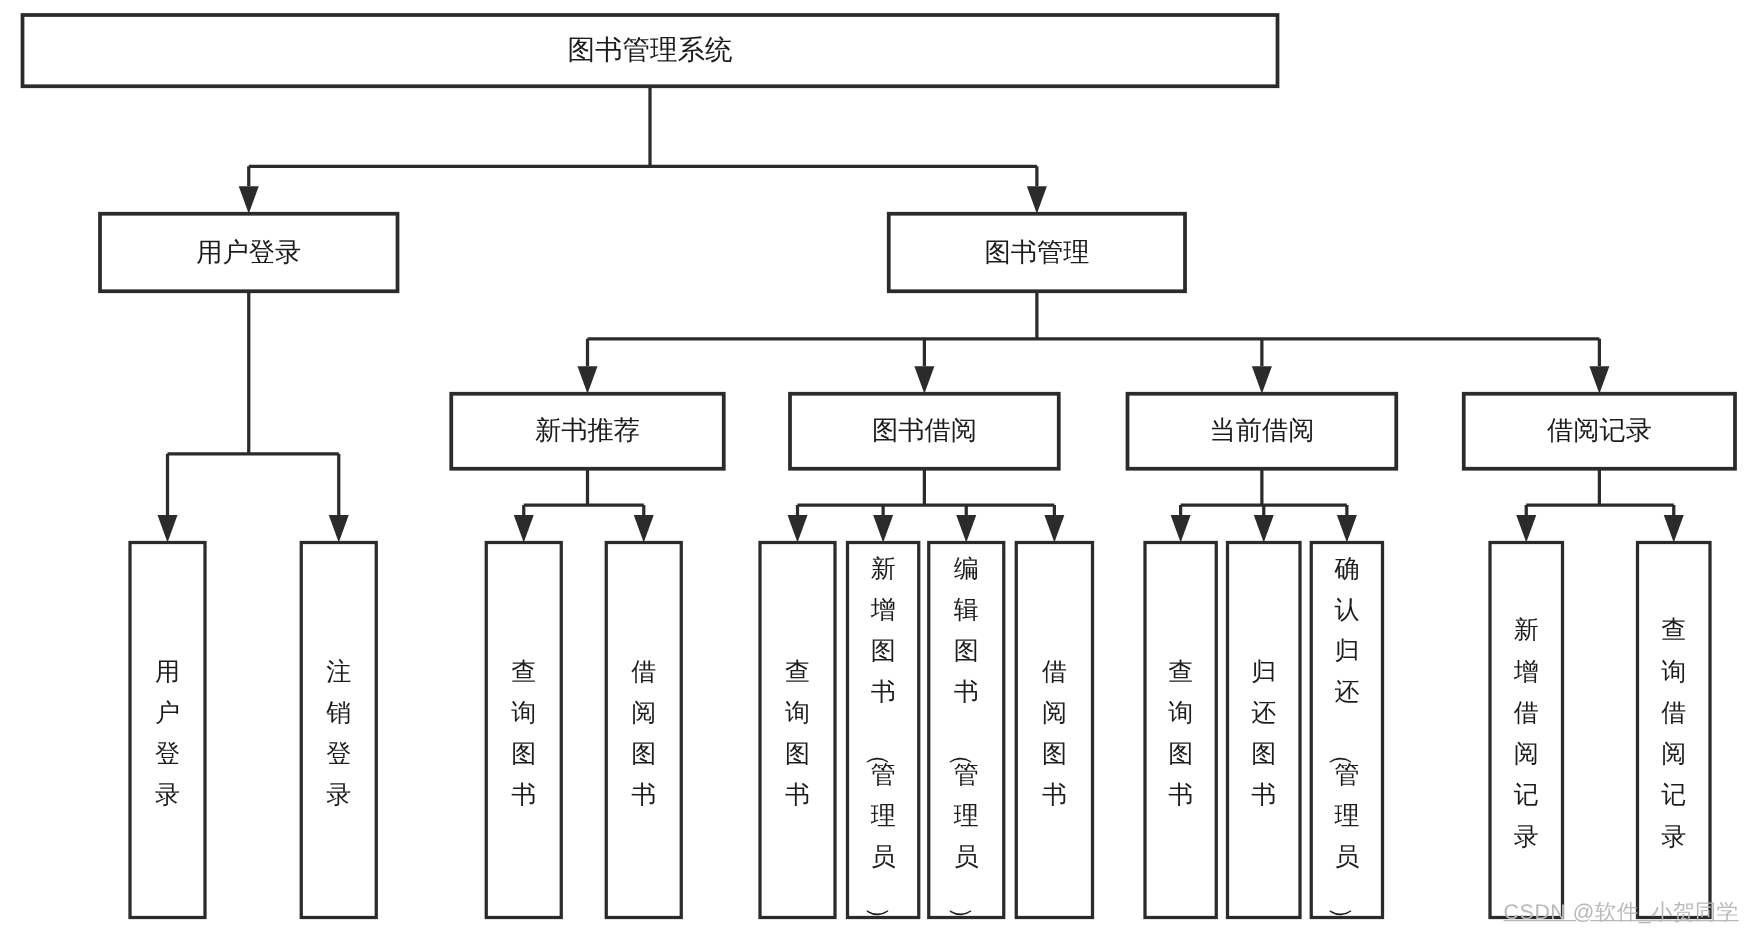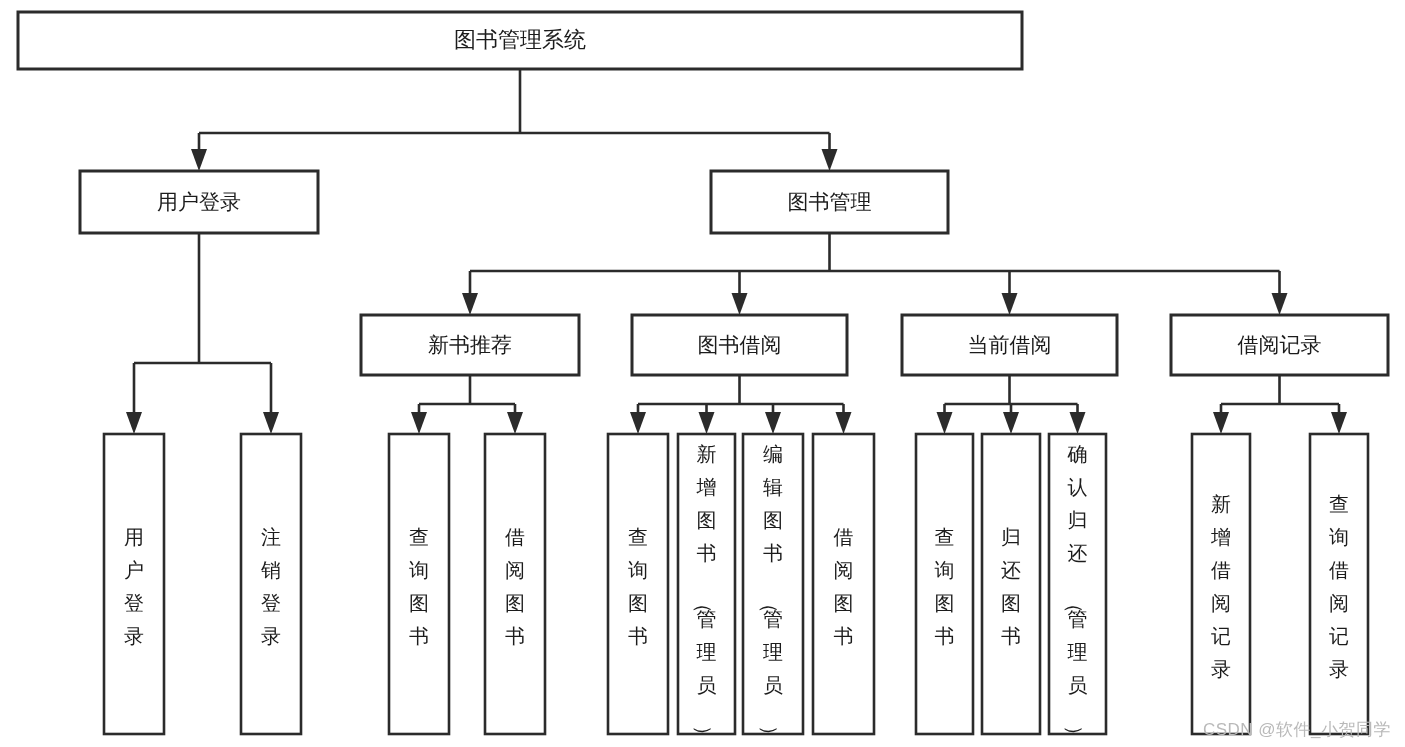--- a/index.html
+++ b/index.html
@@ -62,20 +62,21 @@
   .watermark {
     position: absolute;
     right: 14px;
     bottom: 6px;
     font-family: "Liberation Sans", "DejaVu Sans", sans-serif;
     font-size: 17px;
     color: #b9b9b9;
     letter-spacing: 0.5px;
     white-space: nowrap;
     user-select: none;
+    text-decoration: underline;
   }
 </style>
 </head>
 <body>
 
 <div id="diagram-root">
   <svg class="flow" viewBox="0 0 1405 747" xmlns="http://www.w3.org/2000/svg">
     <g id="connectors-layer">
         <line x1="520" y1="69" x2="520" y2="133" class="connector"></line>
         <line x1="199" y1="133" x2="829.5" y2="133" class="connector"></line>

